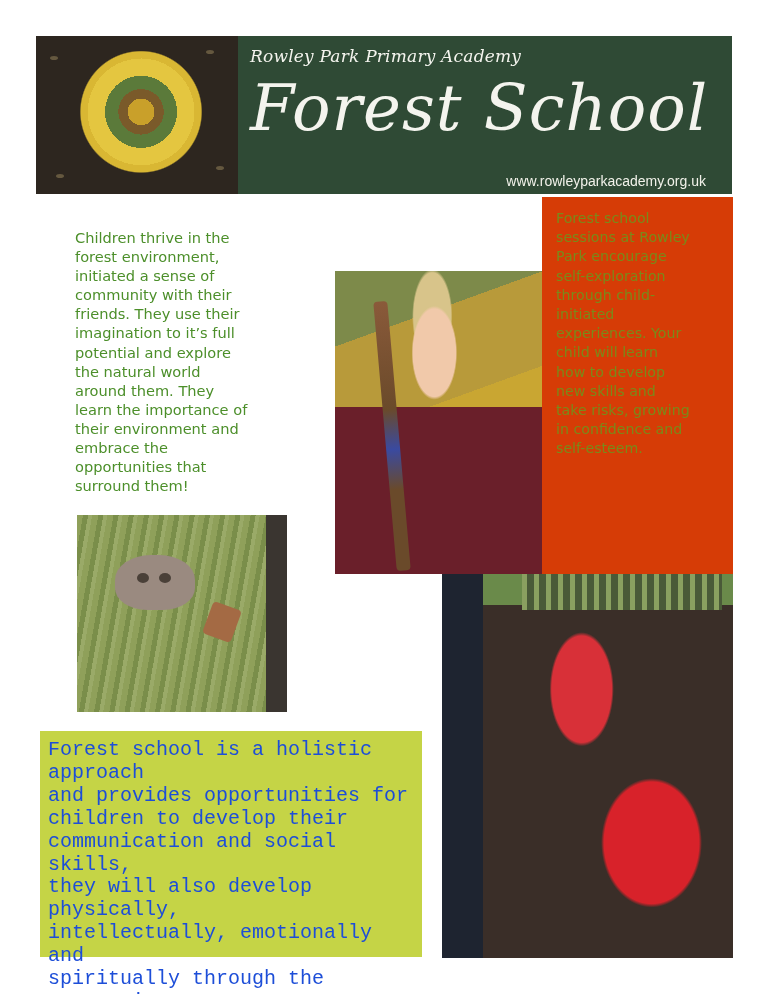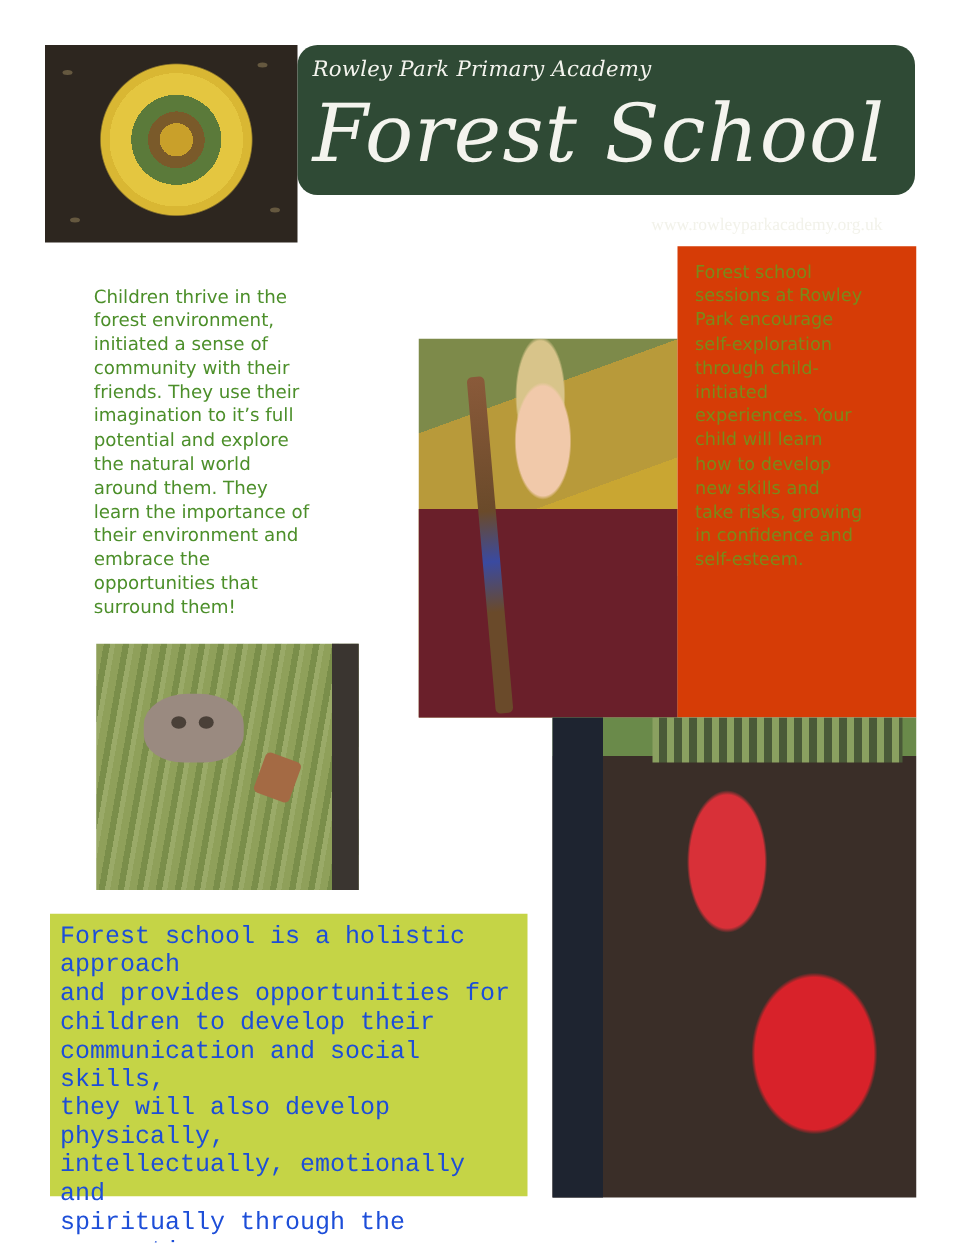--- a/index.html
+++ b/index.html
@@ -11,38 +11,37 @@
   
   .leaf-photo {
     left: 36px; top: 36px; width: 202px; height: 158px;
     background: radial-gradient(circle at 52% 48%, #c9a02a 0 10%, #7a5a2a 10% 17%, #5b7a3a 17% 27%, #e4c640 27% 40%, #d9b733 40% 45%, #2d261f 46% 100%);
     overflow: hidden;
   }
   .leaf-photo .speck { position: absolute; width: 8px; height: 4px; background: #8a7a55; border-radius: 50%; opacity: .6; }
 
   
   .banner {
-    left: 238px; top: 36px; width: 494px; height: 120px;
+    left: 238px; top: 36px; width: 494px; height: 158px;
     background: #2f4a35;
     color: #f4f4ee;
-    border-radius: 16px;
   }
   .banner .org {
     position: absolute; left: 12px; top: 10px;
     font-family: "DejaVu Serif", serif; font-style: italic;
     font-size: 17px; letter-spacing: .2px;
   }
   .banner .title {
     position: absolute; left: 12px; top: 40px;
     font-family: "DejaVu Serif", serif; font-style: italic;
     font-size: 64px; line-height: 1; letter-spacing: 1px;
   }
   .banner .url {
     position: absolute; right: 26px; top: 137px;
-    font-family: Liberation Serif, serif;
+    font-family: Liberation Sans, sans-serif;
     font-size: 14px; color: #f2f2ea;
   }
 
   
   .intro {
     left: 75px; top: 228px; width: 222px;
     font-family: "DejaVu Sans", sans-serif;
     font-size: 14.6px; line-height: 19.1px;
     color: #4c8f2a;
     white-space: pre-line;

